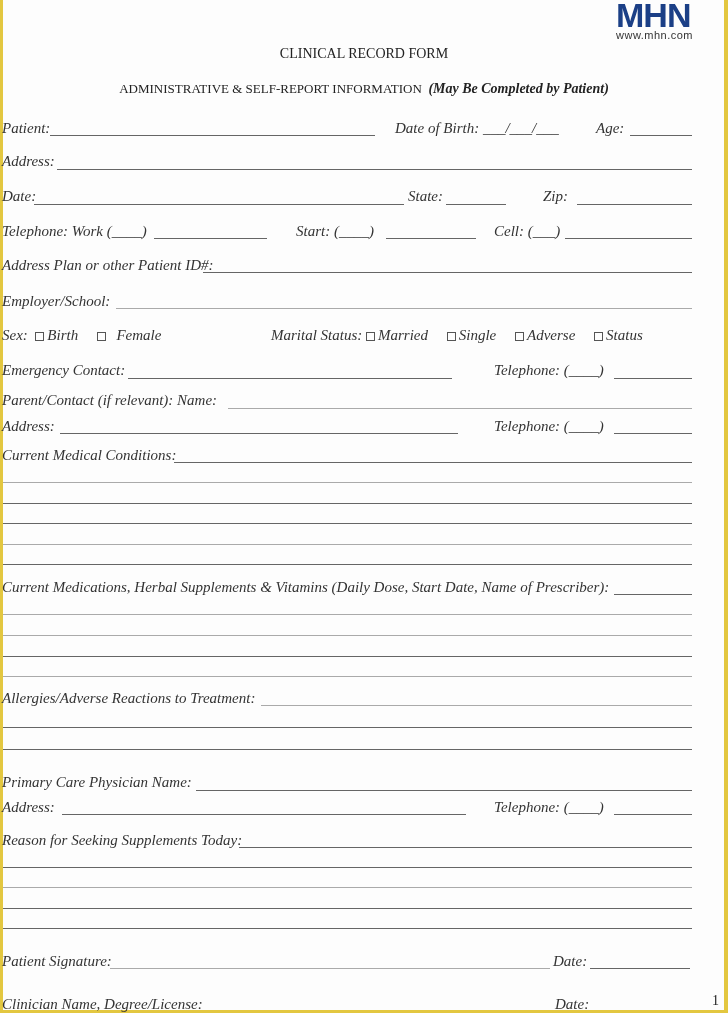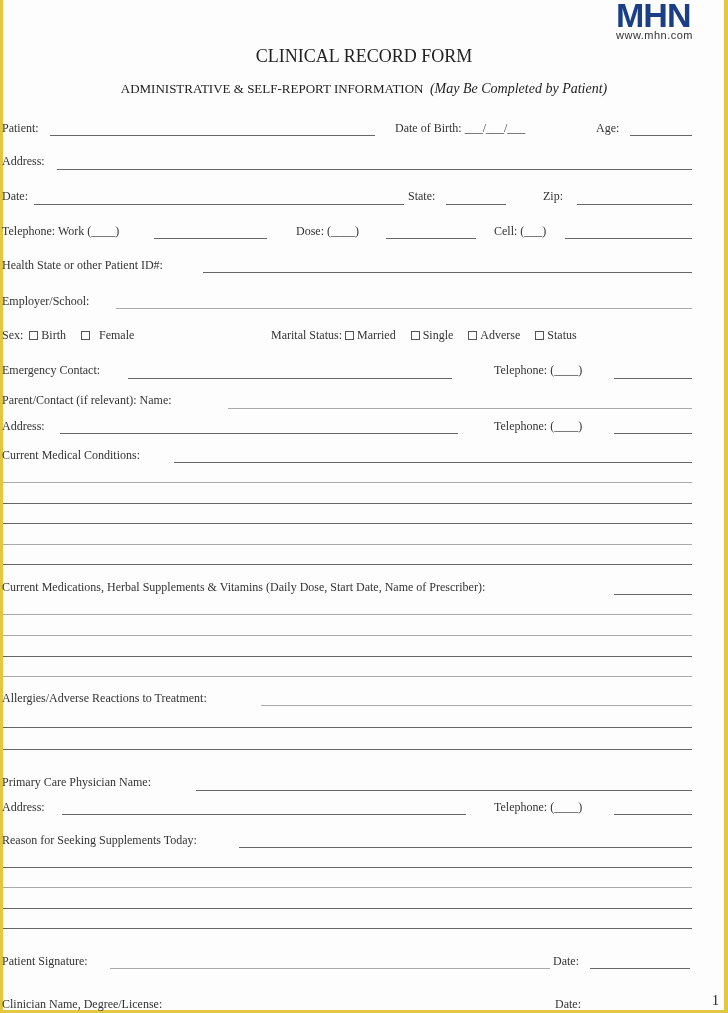--- a/index.html
+++ b/index.html
@@ -6,24 +6,24 @@
   body { width:728px; height:1013px; background:#fdfdfd; position:relative; overflow:hidden;
          font-family:"Liberation Serif","DejaVu Serif",serif; color:#222; }
   .border-l { position:absolute; left:0; top:0; width:3px; height:1013px; background:#e3c740; }
   .border-r { position:absolute; right:0; top:0; width:4px; height:1013px; background:#e3c740; }
   .border-b { position:absolute; left:0; bottom:0; width:728px; height:3px; background:#e3c740; }
   .logo { position:absolute; left:614px; top:0; width:114px; height:44px; }
   .logo-mark { position:absolute; left:2px; top:0; font-family:"Liberation Sans","DejaVu Sans",sans-serif;
                font-weight:bold; font-size:34px; line-height:30px; color:#1b3f86; letter-spacing:-1px; }
   .logo-url { position:absolute; left:2px; top:29px; font-family:"Liberation Sans","DejaVu Sans",sans-serif;
               font-size:11px; color:#333; letter-spacing:0.5px; }
-  .title { position:absolute; left:0; width:728px; top:46px; text-align:center; font-size:18px; color:#222; }
+  .title { position:absolute; left:0; width:728px; top:46px; text-align:center; font-size:14px; color:#222; }
   .subtitle { position:absolute; left:0; width:728px; top:81px; text-align:center; font-size:13px; color:#222; }
-  .subtitle em { font-weight:normal; font-style:italic; font-size:14px; }
-  .lbl { position:absolute; font-size:12px; color:#333; white-space:nowrap; line-height:16px; }
+  .subtitle em { font-weight:bold; font-style:italic; font-size:14px; }
+  .lbl { position:absolute; font-size:15px; color:#333; white-space:nowrap; line-height:16px;font-style:italic; }
   .ln { position:absolute; height:0; border-top:1px solid #666; }
   .ln.light { border-top-color:#aaa; }
   .box { display:inline-block; width:7px; height:7px; border:1px solid #555; margin:0 3px 1px 0; vertical-align:middle; }
   .pagenum { position:absolute; left:712px; top:993px; font-size:14px; color:#222; }
 </style>
 </head>
 <body>
 
 <div class="border-l"></div>
 <div class="border-r"></div>
@@ -51,26 +51,26 @@
 
 <div class="lbl" style="left:2px;top:188px">Date:</div>
 <div class="ln" style="left:34px;top:204px;width:370px"></div>
 <div class="lbl" style="left:408px;top:188px">State:</div>
 <div class="ln" style="left:446px;top:204px;width:60px"></div>
 <div class="lbl" style="left:543px;top:188px">Zip:</div>
 <div class="ln" style="left:577px;top:204px;width:115px"></div>
 
 <div class="lbl" style="left:2px;top:223px">Telephone: Work (____)</div>
 <div class="ln" style="left:154px;top:238px;width:113px"></div>
-<div class="lbl" style="left:296px;top:223px">Dose: (____)</div>
+<div class="lbl" style="left:296px;top:223px">Start: (____)</div>
 <div class="ln" style="left:386px;top:238px;width:90px"></div>
 <div class="lbl" style="left:494px;top:223px">Cell: (___)</div>
 <div class="ln" style="left:565px;top:238px;width:127px"></div>
 
-<div class="lbl" style="left:2px;top:257px">Health State or other Patient ID#:</div>
+<div class="lbl" style="left:2px;top:257px">Address Plan or other Patient ID#:</div>
 <div class="ln" style="left:203px;top:272px;width:489px"></div>
 
 <div class="lbl" style="left:2px;top:293px">Employer/School:</div>
 <div class="ln light" style="left:116px;top:308px;width:576px"></div>
 
 <div class="lbl" style="left:2px;top:327px">
   <span>Sex:</span>&nbsp;
   <span class="box"></span><span>Birth</span>
   &nbsp;&nbsp;&nbsp;&nbsp;<span class="box"></span>&nbsp;&nbsp;<span>Female</span>
 </div>

